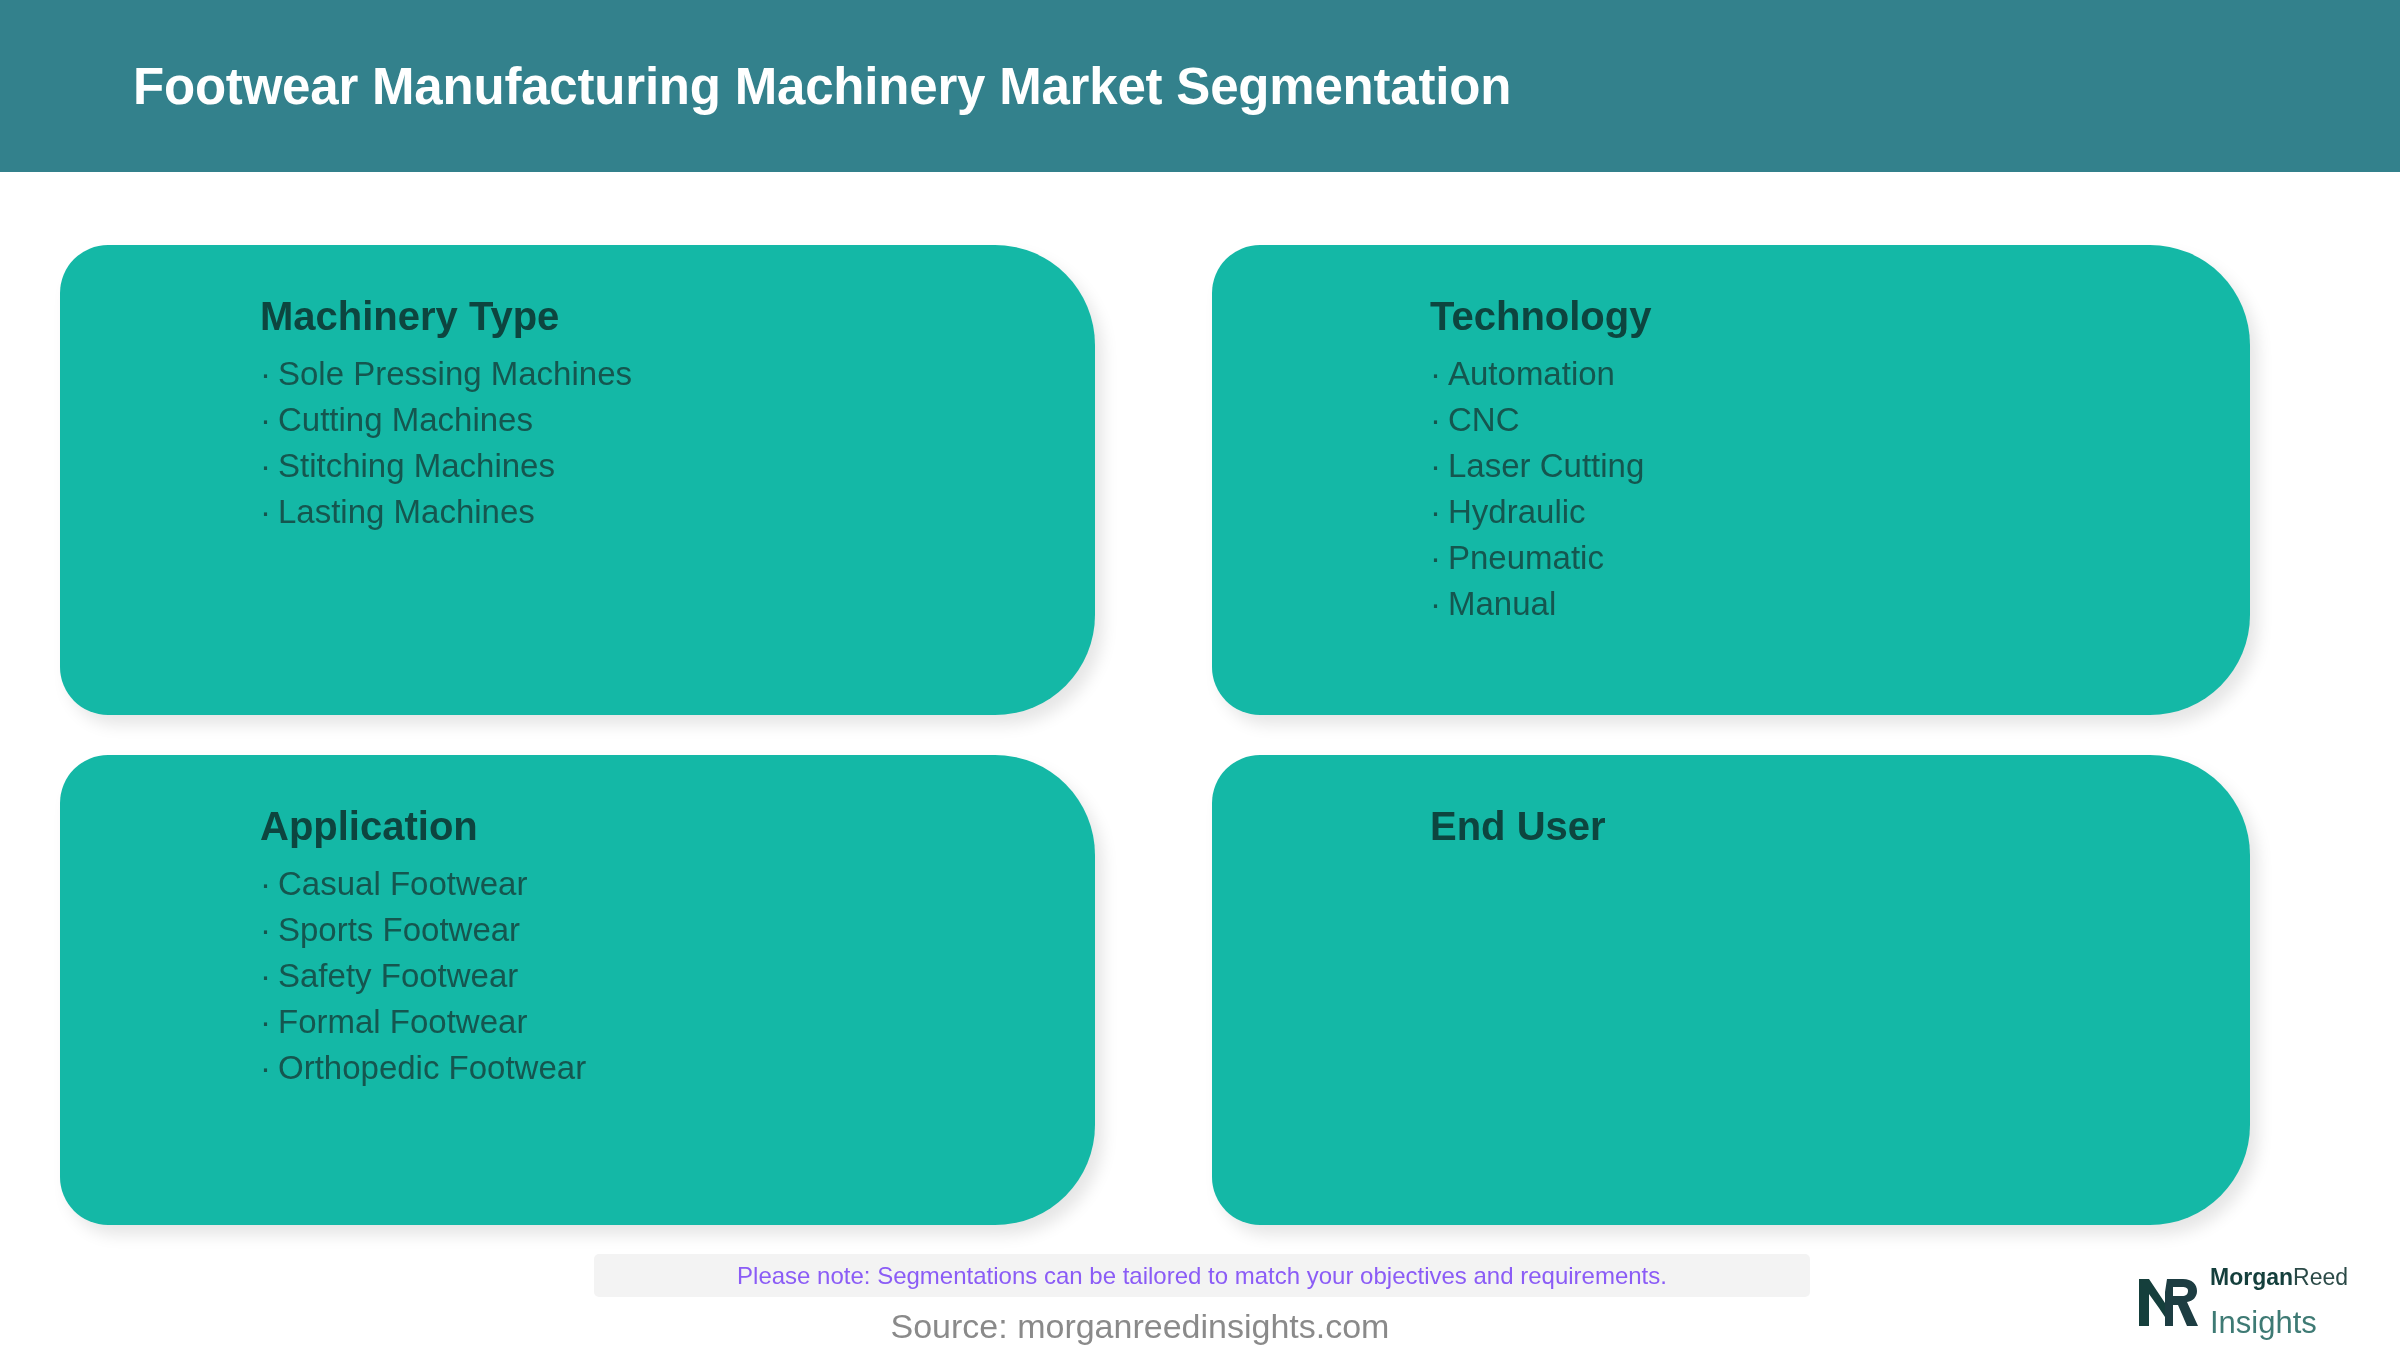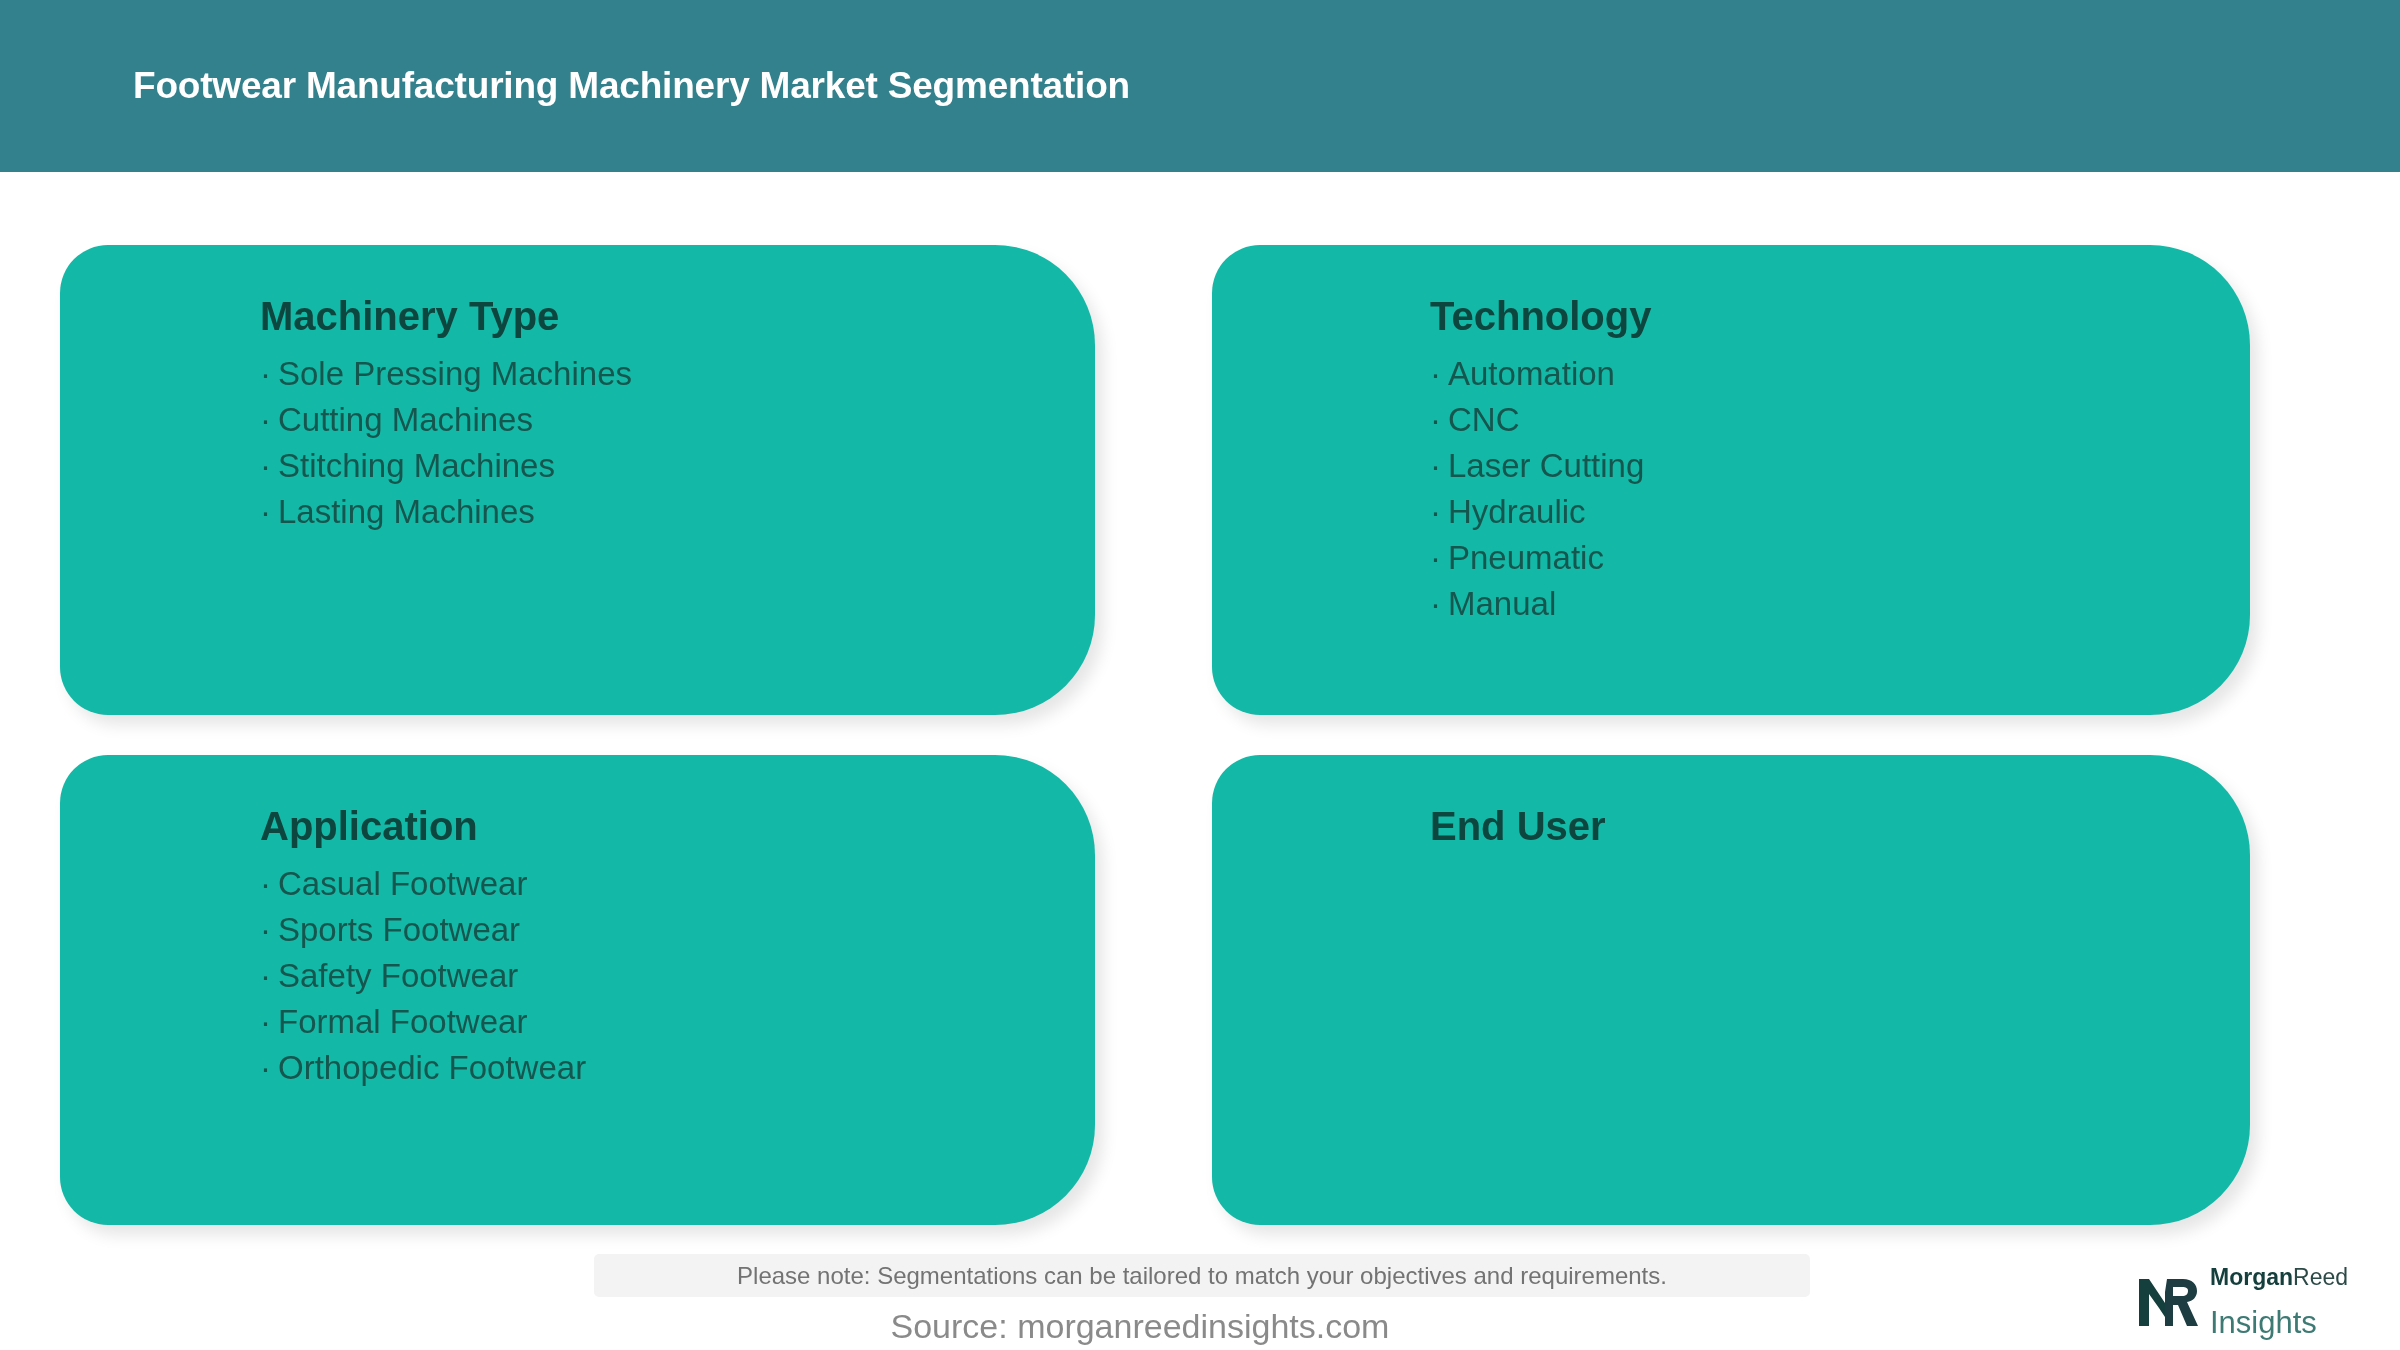--- a/index.html
+++ b/index.html
@@ -15,21 +15,21 @@
   .header {
     position:absolute;
     left:0; top:0;
     width:2400px; height:172px;
     background:#33818c;
     display:flex; align-items:center;
   }
   .header-title {
     margin-left:133px;
     color:#ffffff;
-    font-size:37px;
+    font-size:51px;
     font-weight:bold;
     letter-spacing:-0.2px;
     white-space:nowrap;
   }
 
   
   .cards {
     position:absolute;
     left:0; top:172px;
     width:2400px; height:1060px;
@@ -81,21 +81,21 @@
   }
   .note-pill {
     position:absolute;
     left:594px; top:22px;
     width:1216px; height:43px;
     background:#f3f3f3;
     border-radius:5px;
     display:flex; align-items:center; justify-content:center;
   }
   .note-text {
-    color:#737373;
+    color:#8b5cf6;
     font-size:24px;
     white-space:nowrap;
   }
   .source-text {
     position:absolute;
     left:0; top:75px;
     width:2280px;
     text-align:center;
     color:#8a8a8a;
     font-size:34px;

